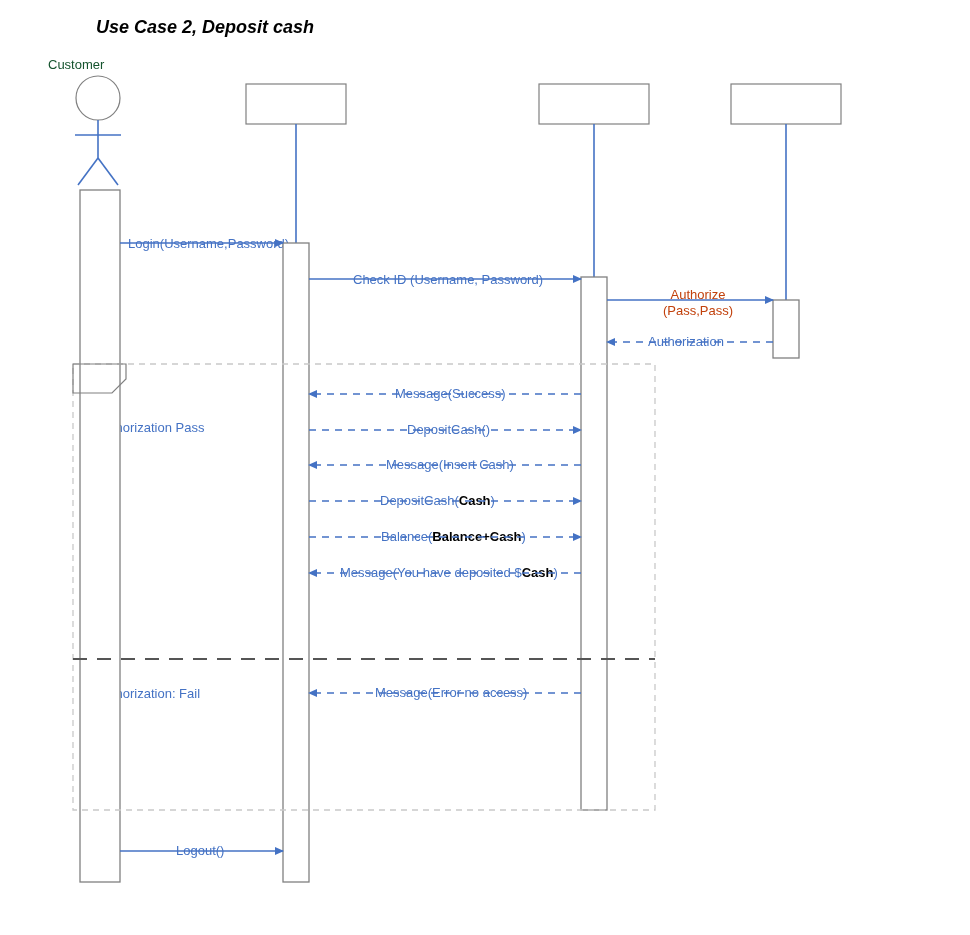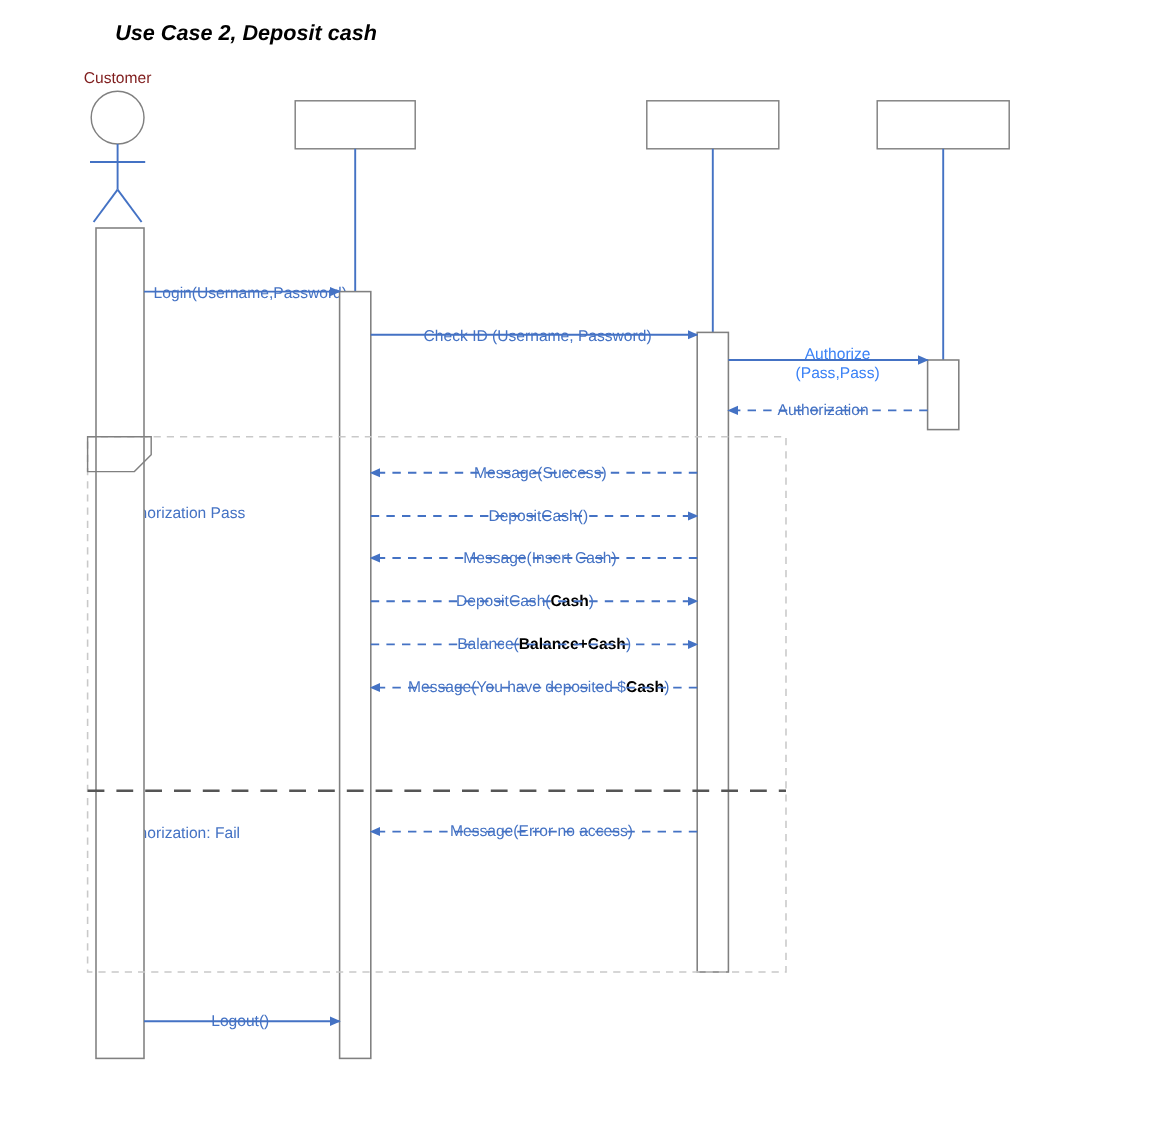--- a/index.html
+++ b/index.html
@@ -1,26 +1,26 @@
 <!DOCTYPE html>
 <html><head>
 <meta charset="utf-8">
 <style>
   html,body{margin:0;padding:0;background:#ffffff;}
   body{width:970px;height:935px;position:relative;overflow:hidden;
        font-family:"Liberation Sans",sans-serif;}
   #diagram{position:absolute;left:0;top:0;width:970px;height:935px;}
   .title{position:absolute;left:60px;top:17px;font-size:18px;font-weight:bold;
          font-style:italic;color:#000000;white-space:nowrap;margin-left:36px;}
-  .plabel{position:absolute;color:#7f1d1d;font-size:13px;text-align:center;
+  .plabel{position:absolute;color:#14532d;font-size:13px;text-align:left;
           line-height:16px;}
   .msg{position:absolute;color:#4472c4;font-size:13px;white-space:nowrap;
        background:#ffffff;padding:0 3px;line-height:15px;}
   .msg b{color:#000000;font-weight:bold;}
-  .msg2{position:absolute;color:#3b82f6;font-size:13px;white-space:nowrap;
+  .msg2{position:absolute;color:#c2410c;font-size:13px;white-space:nowrap;
         background:#ffffff;padding:0 3px;text-align:center;line-height:15px;}
   .guard{position:absolute;color:#4472c4;font-size:13px;white-space:nowrap;}
   .alttag{position:absolute;color:#4472c4;font-size:13px;}
 </style>
 </head>
 <body>
 
 <div>
 
   <div class="title">Use Case 2, Deposit cash</div>

